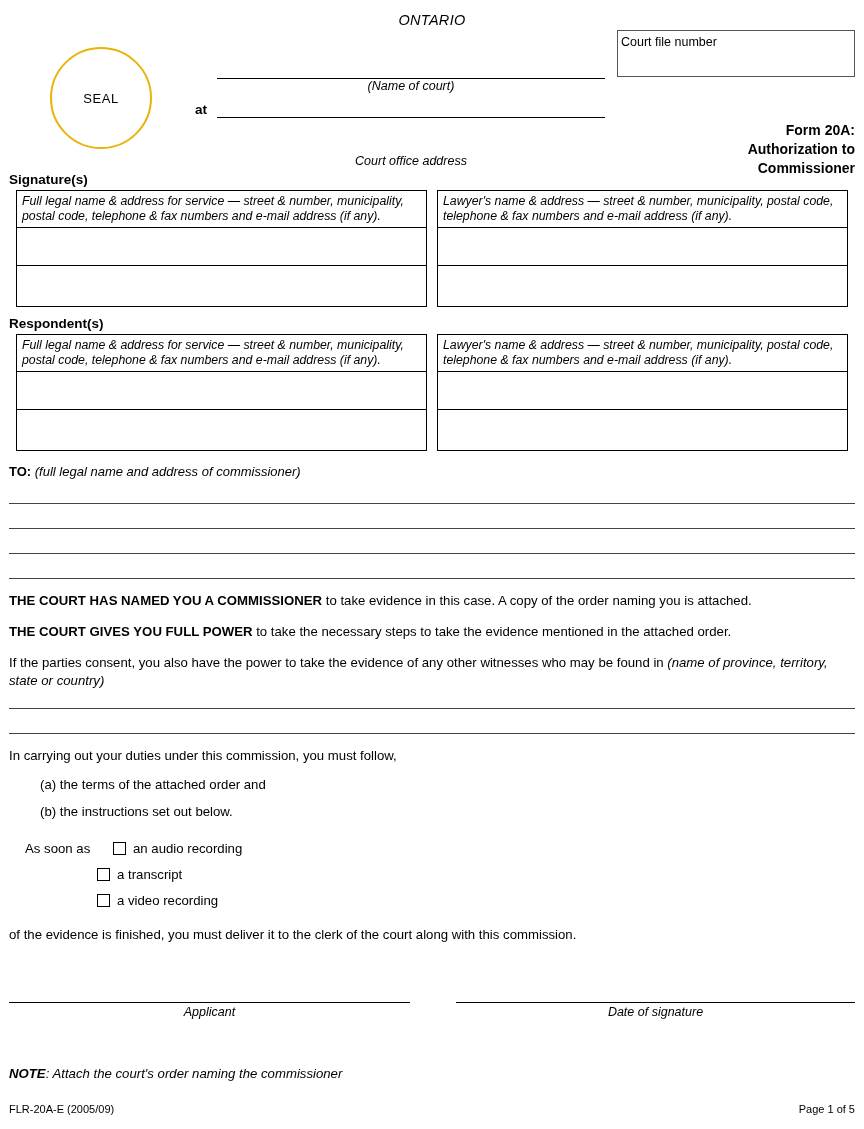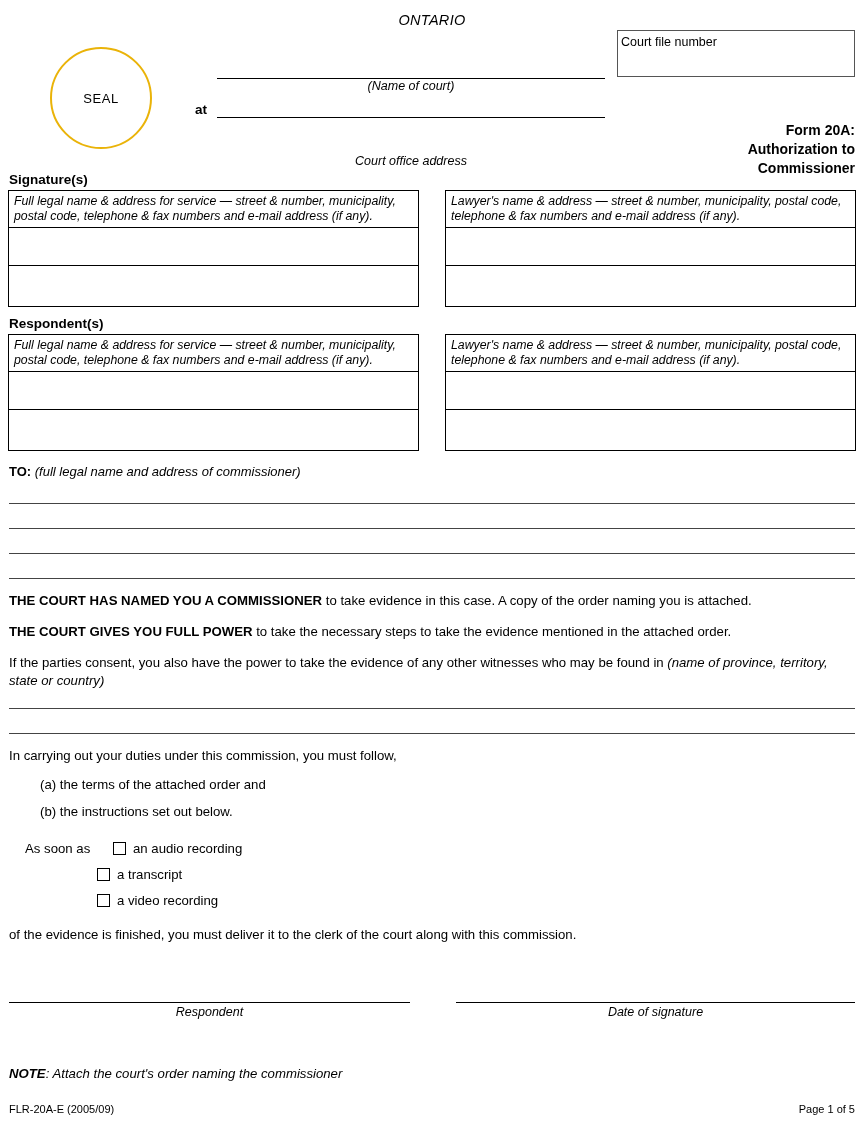--- a/index.html
+++ b/index.html
@@ -119,21 +119,21 @@
   
   .party-section { margin-top: 0; }
   .party-heading {
     font-weight: bold;
     font-size: 13.5px;
     margin: 0 0 3px 9px;
   }
   .party-row {
     display: flex;
     justify-content: space-between;
-    padding: 0 8px;
+    padding: 0 16px;
   }
   .party-col {
     width: 411px;
     border: 1.3px solid #000;
   }
   .party-hint {
     border-bottom: 1.3px solid #000;
     padding: 3px 5px 4px 5px;
     font-style: italic;
     font-size: 12.3px;
@@ -349,21 +349,21 @@
       <span class="cb-spacer"></span>
       <span class="checkbox"></span>
       <span class="cb-label">a video recording</span>
     </div>
   </div>
 
   <div class="para">of the evidence is finished, you must deliver it to the clerk of the court along with this commission.</div>
 
   <div class="sig-area">
     <div class="sig-line sig-left"></div>
-    <div class="sig-cap sig-left">Respondent</div>
+    <div class="sig-cap sig-left">Applicant</div>
     <div class="sig-line sig-right"></div>
     <div class="sig-cap sig-right">Date of signature</div>
   </div>
 
   <div class="note">
     <b>NOTE</b><span>: Attach the court's order naming the commissioner</span>
   </div>
 
   <div class="footer">
     <span>FLR-20A-E (2005/09)</span>

